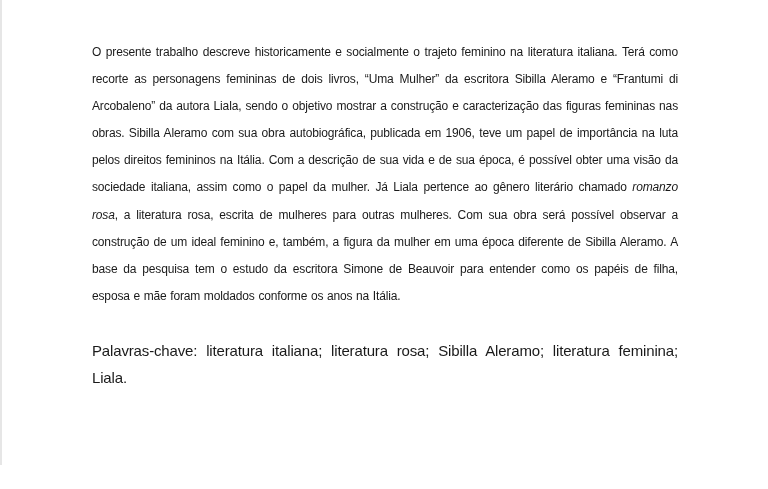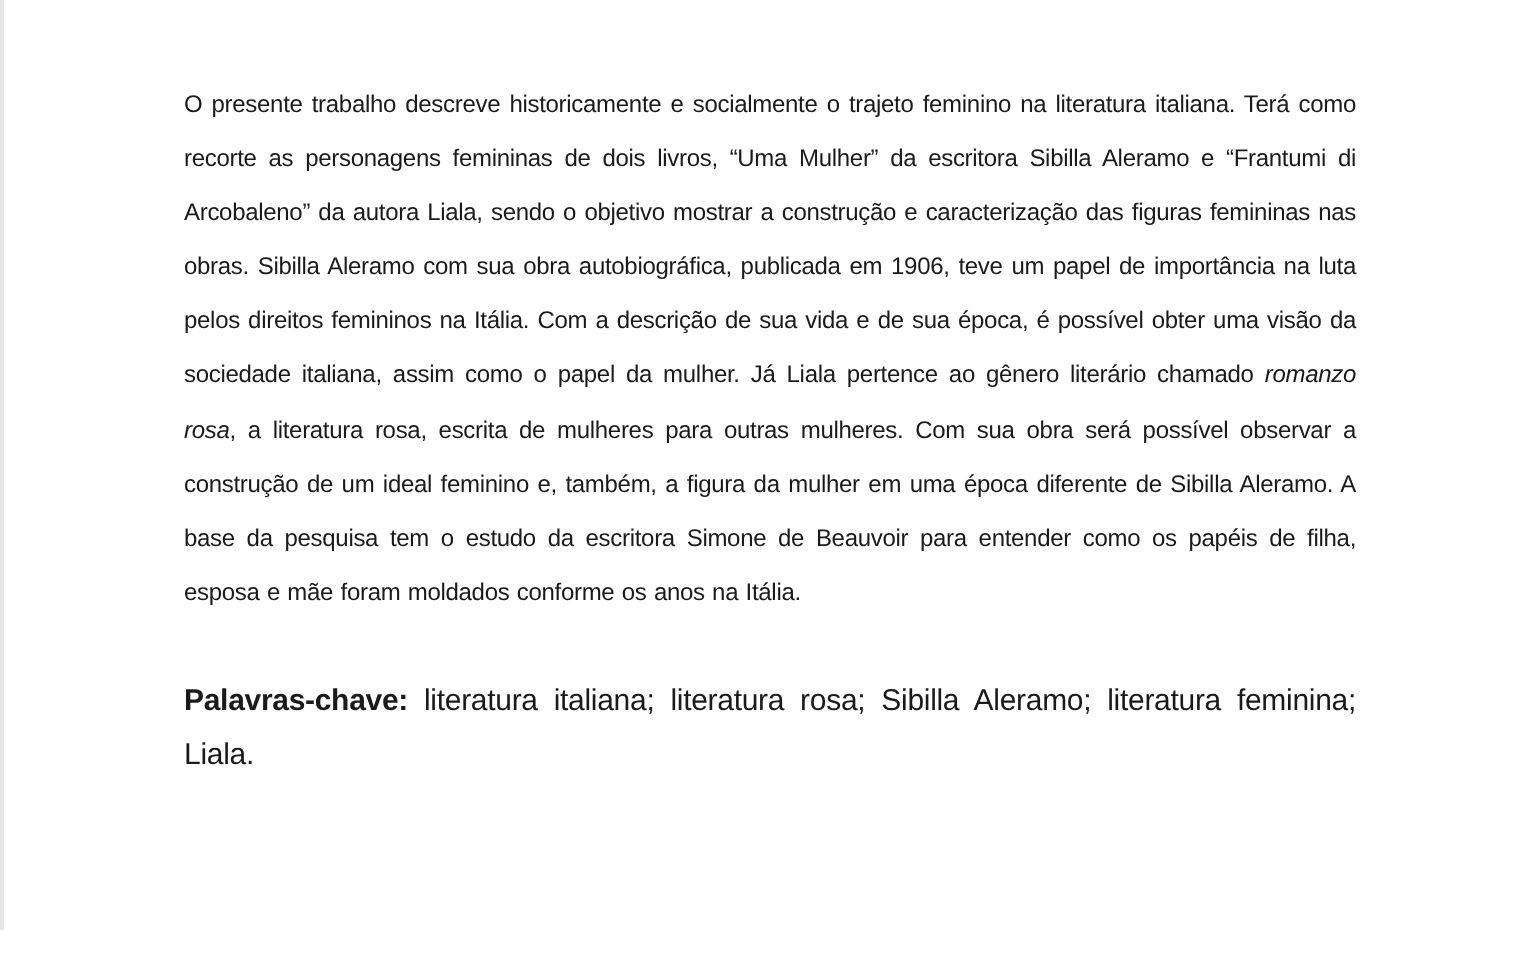--- a/index.html
+++ b/index.html
@@ -50,21 +50,21 @@
     }
     .keywords {
       margin: 27px 0 0 0;
       font-size: 15px;
       line-height: 27.1px;
       text-align: justify;
       text-align-last: left;
       letter-spacing: -0.15px;
     }
     .keywords strong {
-      font-weight: bold;
+      font-weight: normal;
     }
   </style>
 </head>
 <body>
 
 <div class="page-edge"></div>
 <div class="page-bottom"></div>
 
 <div class="content">
   <p class="abstract"><span>O presente trabalho descreve historicamente e socialmente o trajeto feminino na literatura italiana. Terá como recorte as personagens femininas de dois livros, “Uma Mulher” da escritora Sibilla Aleramo e “Frantumi di Arcobaleno” da autora Liala, sendo o objetivo mostrar a construção e caracterização das figuras femininas nas obras. Sibilla Aleramo com sua obra autobiográfica, publicada em 1906, teve um papel de importância na luta pelos direitos femininos na Itália. Com a descrição de sua vida e de sua época, é possível obter uma visão da sociedade italiana, assim como o papel da mulher. Já Liala pertence ao gênero literário chamado </span><em>romanzo rosa</em><span>, a literatura rosa, escrita de mulheres para outras mulheres. Com sua obra será possível observar a construção de um ideal feminino e, também, a figura da mulher em uma época diferente de Sibilla Aleramo. A base da pesquisa tem o estudo da escritora Simone de Beauvoir para entender como os papéis de filha, esposa e mãe foram moldados conforme os anos na Itália.</span></p>

